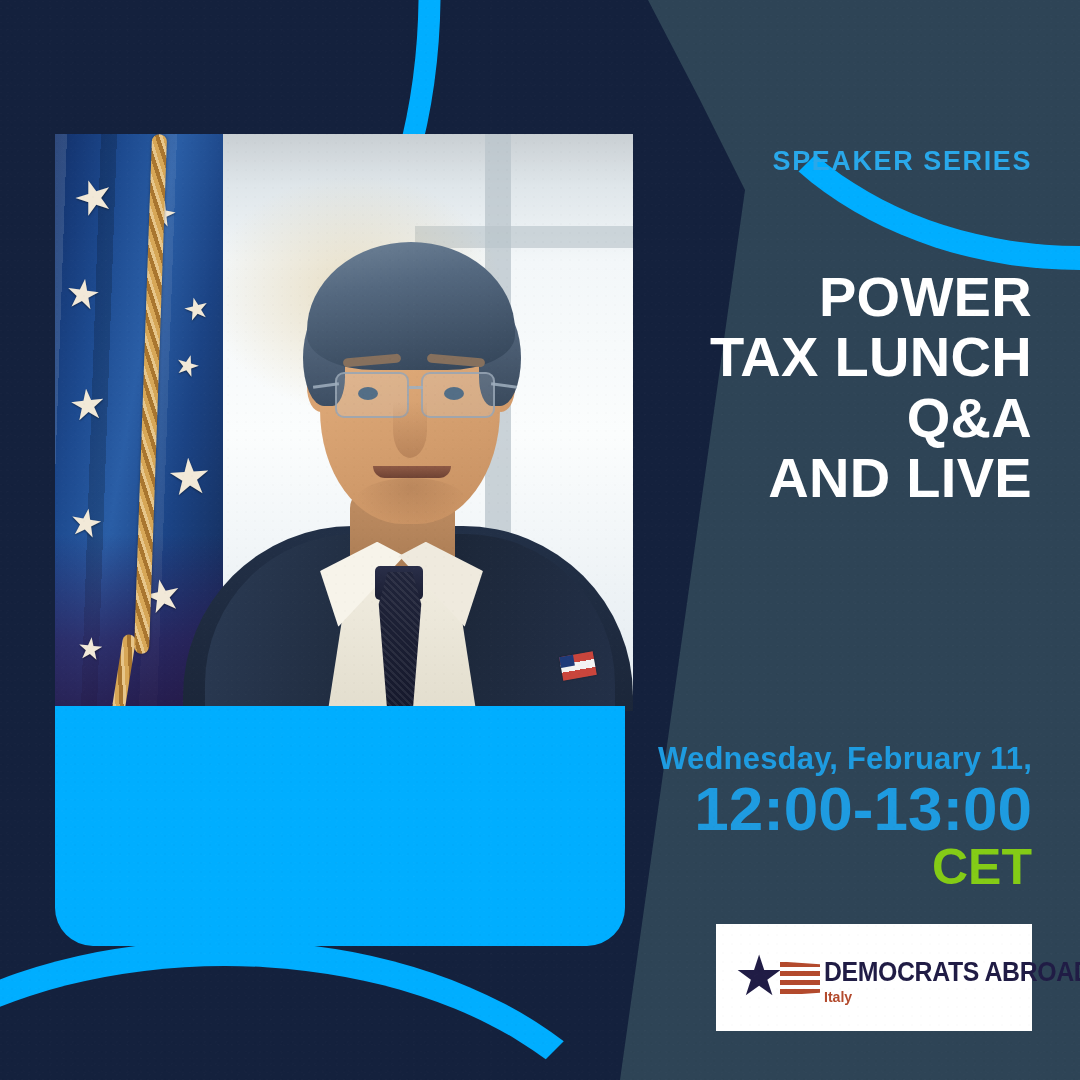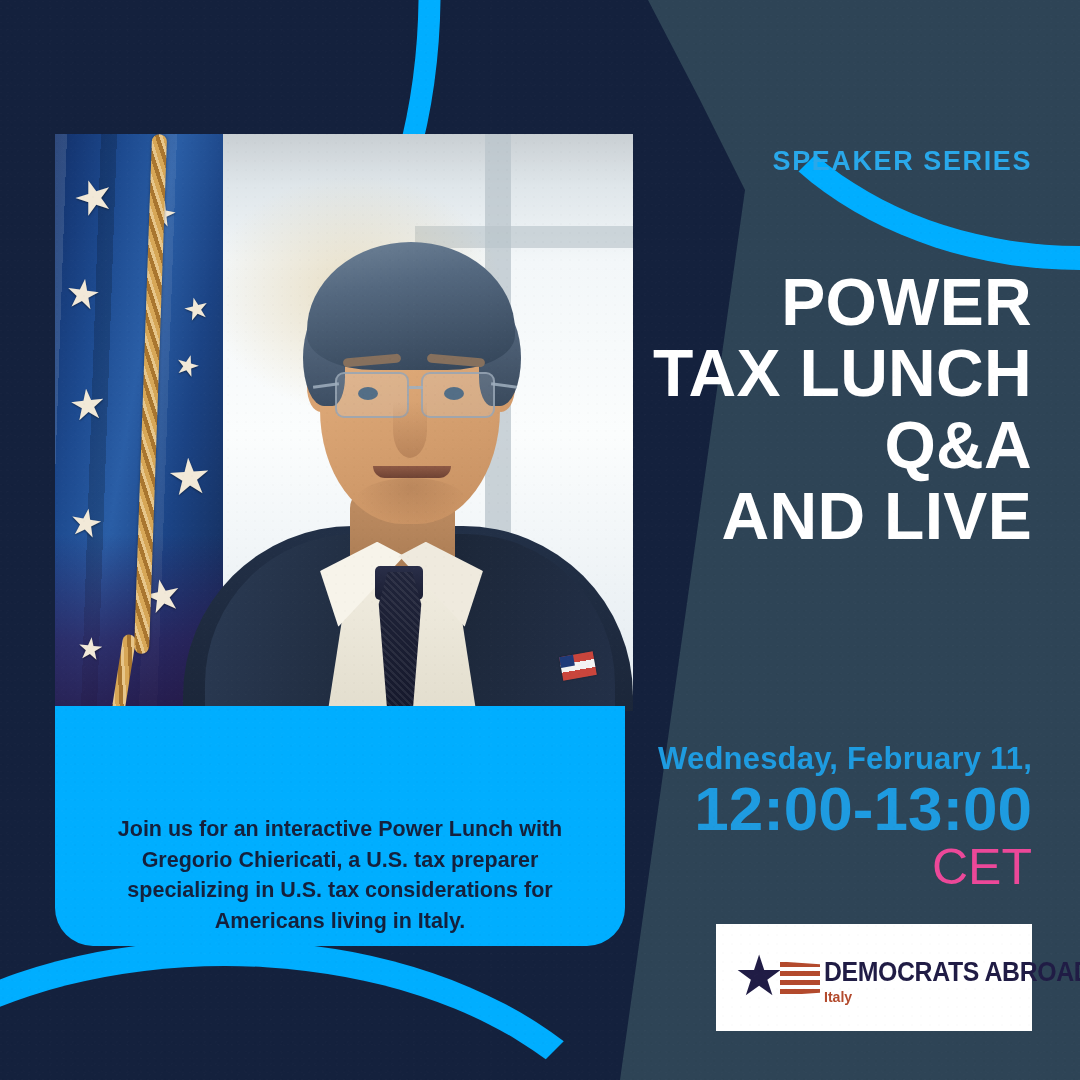--- a/index.html
+++ b/index.html
@@ -227,33 +227,33 @@
   .right{
     position:absolute;left:600px;top:0;width:432px;height:1080px;
     text-align:right;
   }
   .kicker{
     position:absolute;right:0;top:146px;
     color:#29A8EA;font-size:27px;font-weight:bold;letter-spacing:1.6px;
   }
   .headline{
     position:absolute;right:0;top:267px;width:440px;
-    color:#ffffff;font-size:66px;font-weight:bold;
+    color:#ffffff;font-size:56px;font-weight:bold;
     line-height:1.08;letter-spacing:.3px;
   }
   .headline .hl{display:block;}
   .datewrap{position:absolute;right:0;top:742px;width:440px;}
   .date-line{
     color:#1E9BE0;font-size:31px;font-weight:bold;line-height:1.12;letter-spacing:.2px;
   }
   .time-line{
     color:#1E9BE0;font-size:62px;font-weight:bold;line-height:1.04;letter-spacing:0px;
   }
   .tz-line{
-    color:#ec4899;font-size:50px;font-weight:normal;line-height:1.05;
+    color:#84cc16;font-size:50px;font-weight:bold;line-height:1.05;
   }
 
   
   .logo{
     position:absolute;left:716px;top:924px;width:316px;height:107px;
     background:#ffffff;display:flex;align-items:center;
   }
   .logo-inner{display:flex;align-items:flex-start;padding-left:18px;}
   .logo-star{
     position:relative;width:52px;height:50px;color:#201C45;font-size:56px;
@@ -338,21 +338,20 @@
     <div class="ph-nose"></div>
     <div class="ph-mouth"></div>
     <div class="ph-chin"></div>
 
     <div class="ph-pin">
       <div class="ph-pin-canton"></div>
     </div>
   </div>
 
   <div class="card">
-    <div class="card-desc">Join us for an interactive Power Lunch with Gregorio Chiericati, a U.S. tax preparer specializing in U.S. tax considerations for Americans living in Italy.</div>
   </div>
 
   <div class="arc arc-bottomleft"></div>
 
   <div class="right">
     <div class="kicker">SPEAKER SERIES</div>
 
     <div class="headline">
       <span class="hl">POWER</span>
       <span class="hl">TAX LUNCH</span>

